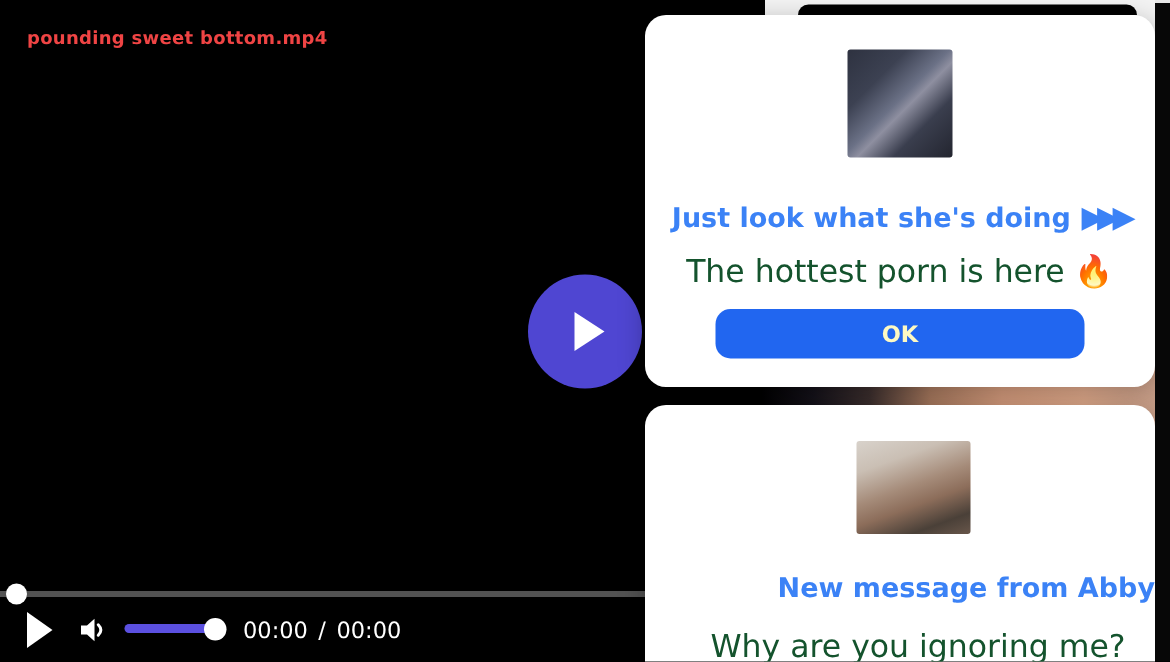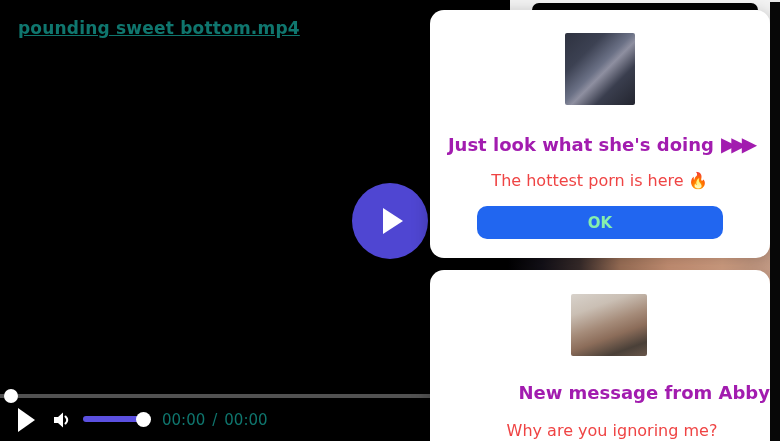--- a/index.html
+++ b/index.html
@@ -2,22 +2,22 @@
 <html><head>
 <meta charset="utf-8">
 <style>
   html,body{margin:0;padding:0;}
   body{
     width:780px;height:441px;position:relative;overflow:hidden;
     background:#000;font-family:"DejaVu Sans","Liberation Sans",sans-serif;
   }
   
   .video-title{
-    position:absolute;left:18px;top:18px;color:#0f766e;
-    font-size:17px;font-weight:bold;letter-spacing:.2px;text-decoration:underline;
+    position:absolute;left:18px;top:18px;color:#ef4444;
+    font-size:12px;font-weight:bold;letter-spacing:.2px;
   }
   .big-play{
     position:absolute;left:352px;top:183px;width:76px;height:76px;
     border-radius:50%;background:#4f46d2;display:flex;align-items:center;justify-content:center;
     cursor:pointer;z-index:1;
   }
   .big-play .tri{
     width:0;height:0;margin-left:6px;
     border-left:20px solid #fff;border-top:13px solid transparent;border-bottom:13px solid transparent;
   }
@@ -35,21 +35,21 @@
   .ctrl-volume{position:absolute;left:50px;top:408px;width:24px;height:24px;cursor:pointer;z-index:1;}
   .vol-fill{
     position:absolute;left:83px;top:416px;width:57px;height:6px;border-radius:3px;
     background:#5b50e0;z-index:1;cursor:pointer;
   }
   .vol-knob{
     position:absolute;left:136px;top:412px;width:15px;height:15px;border-radius:50%;
     background:#fff;z-index:1;cursor:pointer;
   }
   .time-display{
-    position:absolute;left:162px;top:411px;color:#0f766e;font-size:15px;z-index:1;
+    position:absolute;left:162px;top:411px;color:#ffffff;font-size:15px;z-index:1;
     display:flex;gap:7px;align-items:flex-start;
   }
   
   .underlay-panel{position:absolute;left:510px;top:0;width:260px;height:258px;background:#f3f3f3;z-index:0;}
   .underlay-bar{position:absolute;left:532px;top:3px;width:226px;height:7px;background:#000;border-radius:7px 7px 0 0;z-index:0;}
   .underlay-media{
     position:absolute;left:430px;top:242px;width:340px;height:44px;z-index:1;
     background:linear-gradient(90deg,#000 0%,#000 22%,#15121a 33%,#3c2f2e 44%,#a97a5f 56%,#d79d7e 70%,#e3ac8d 86%,#caa08a 100%);
   }
   .right-edge{position:absolute;left:770px;top:0;width:10px;height:441px;background:#070707;z-index:3;}
@@ -64,35 +64,35 @@
   .thumb{position:absolute;border-radius:2px;cursor:pointer;}
   .thumb-offer{
     left:135px;top:23px;width:70px;height:72px;
     background:linear-gradient(135deg,#2e3240 0%,#3c4152 28%,#6b7186 48%,#8e8fa0 55%,#3a3e4e 72%,#23252f 100%);
   }
   .thumb-message{
     left:141px;top:24px;width:76px;height:62px;
     background:linear-gradient(160deg,#d8d2cb 0%,#cabfb4 24%,#a58b79 48%,#8c6d5a 64%,#4a4038 84%,#68564a 100%);
   }
   .popup-heading{
-    position:absolute;left:0;width:100%;text-align:center;color:#a21caf;
+    position:absolute;left:0;width:100%;text-align:center;color:#3b82f6;
     font-weight:bold;font-size:18px;line-height:26px;white-space:nowrap;
   }
   .popup-offer .popup-heading{top:121px;}
   .popup-message .popup-heading{top:110px;text-align:right;}
   .heading-arrows{font-size:20px;letter-spacing:-5px;margin-left:7px;}
   .popup-sub{
-    position:absolute;left:0;width:100%;text-align:center;color:#ef4444;
-    font-size:16px;line-height:22px;white-space:nowrap;
+    position:absolute;left:0;width:100%;text-align:center;color:#14532d;
+    font-size:21px;line-height:22px;white-space:nowrap;
   }
   .popup-offer .popup-sub{top:160px;}
   .popup-message .popup-sub{top:150px;margin-left:12px;}
   .ok-button{
     position:absolute;left:47px;top:196px;width:246px;height:33px;border:none;
-    background:#2166f0;border-radius:10px;color:#86efac;font-weight:bold;font-size:15px;
+    background:#2166f0;border-radius:10px;color:#fef9c3;font-weight:bold;font-size:15px;
     display:flex;align-items:center;justify-content:center;cursor:pointer;
     font-family:"DejaVu Sans","Liberation Sans",sans-serif;
   }
 </style>
 </head>
 <body>
 
 <div class="underlay-panel"></div>
 <div class="underlay-bar"></div>
 <div class="underlay-media"></div>

